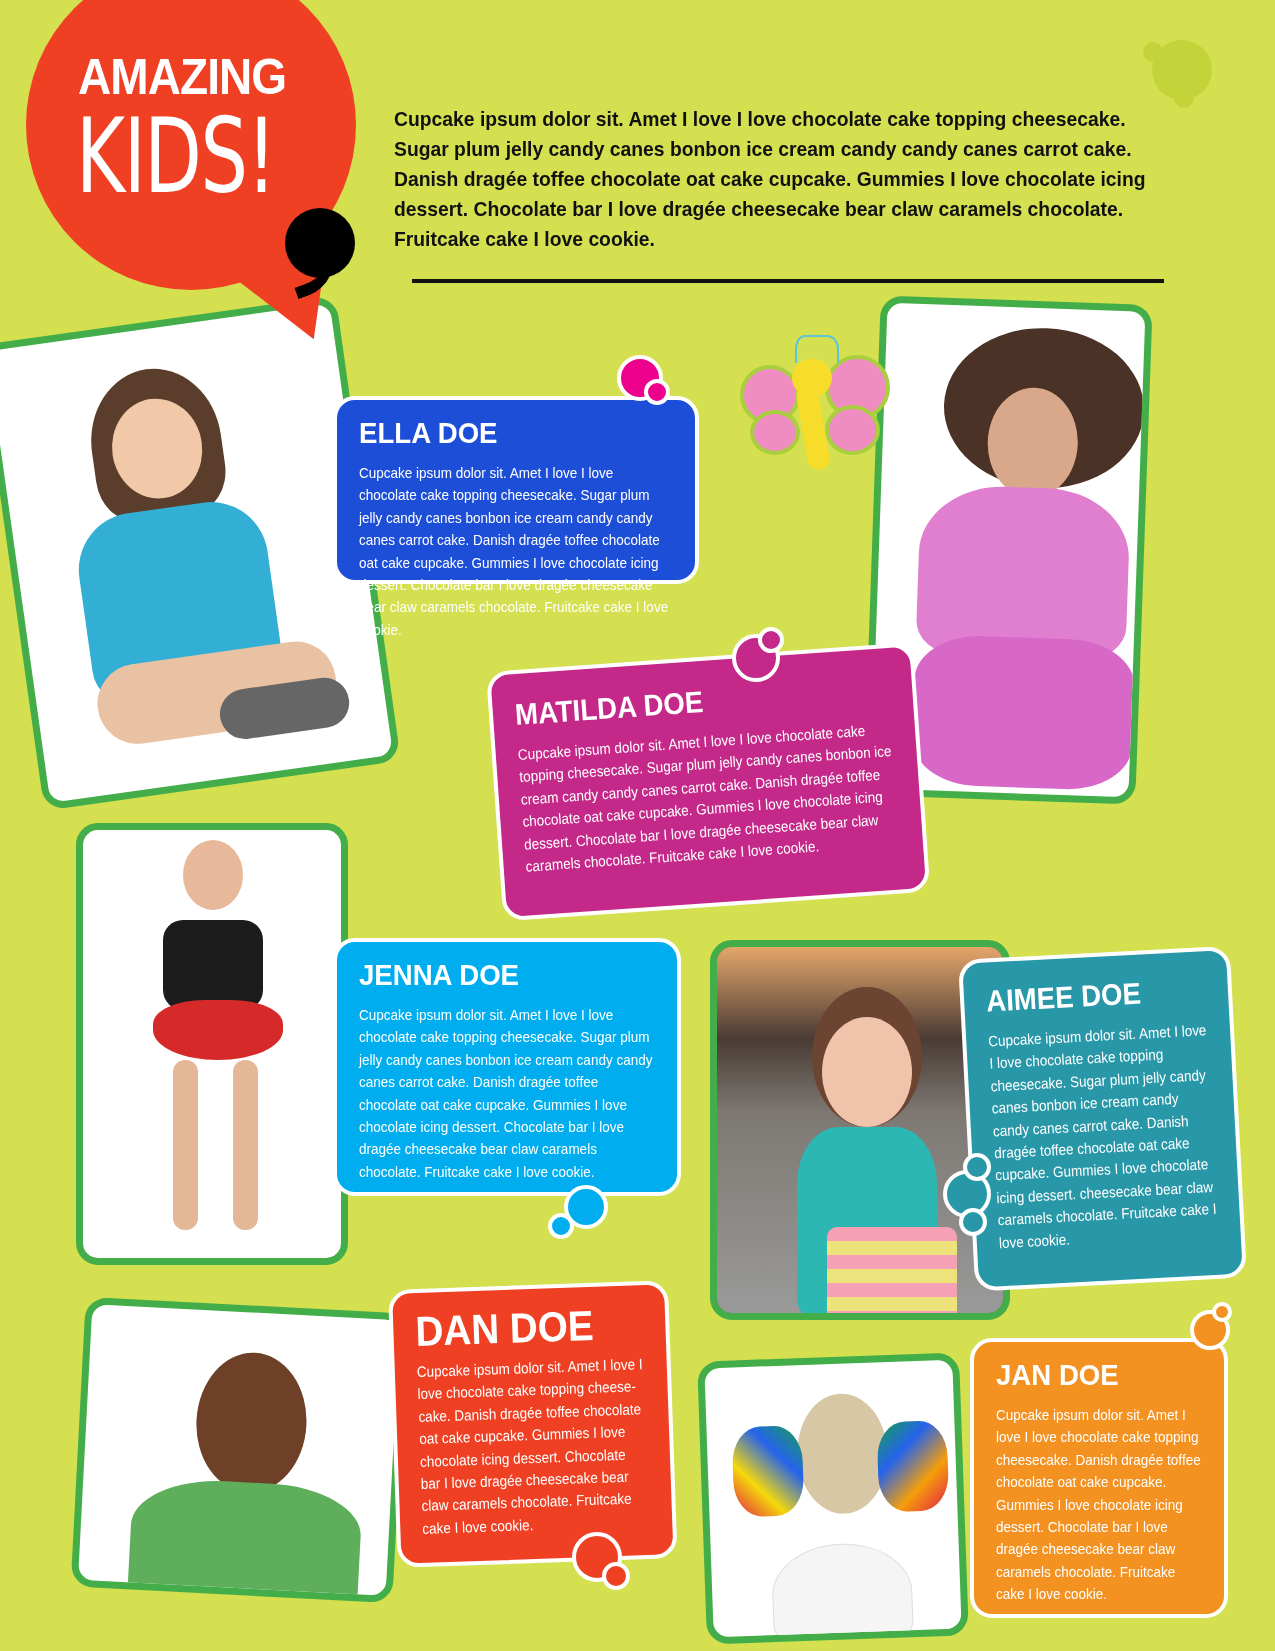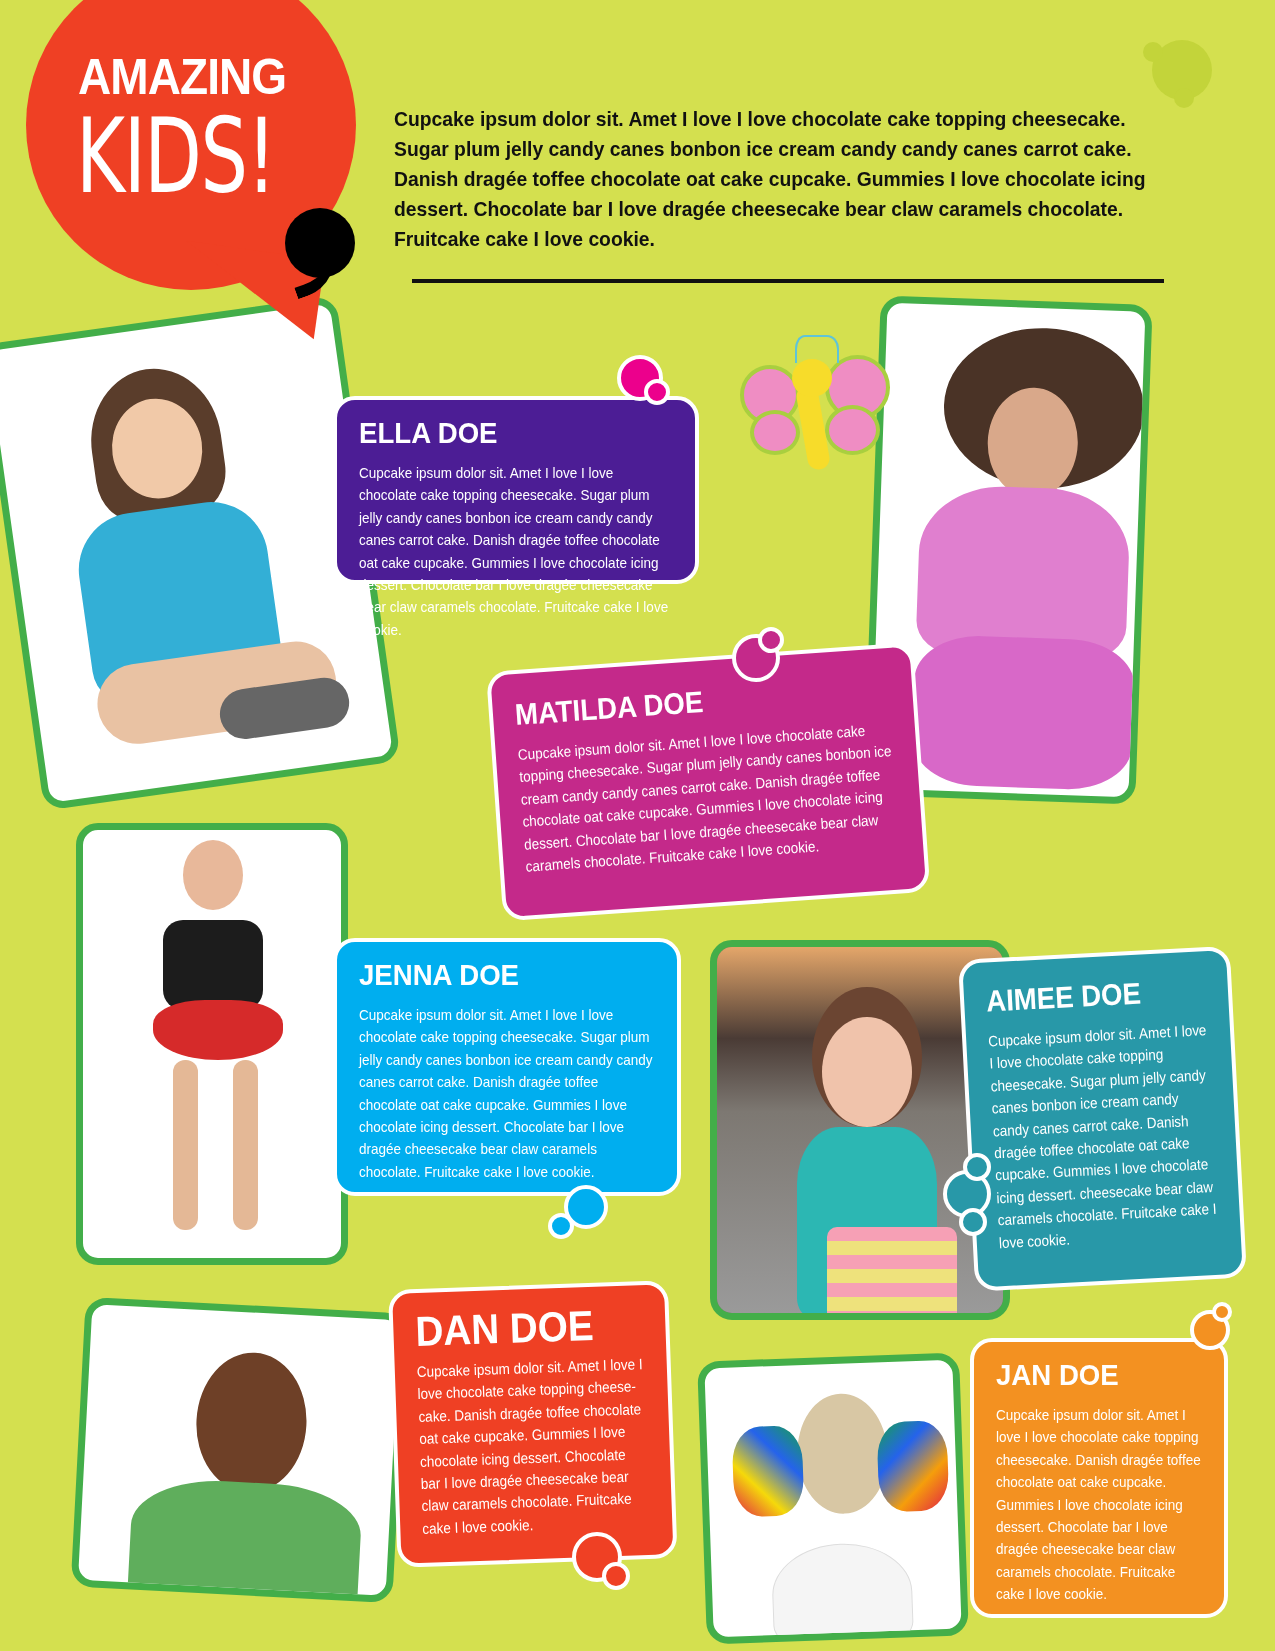--- a/index.html
+++ b/index.html
@@ -162,21 +162,21 @@
   <div class="bf-wing" style="left:0; top:30px; width:60px; height:60px;"></div>
   <div class="bf-wing" style="left:10px; top:75px; width:50px; height:45px;"></div>
   <div class="bf-wing" style="left:85px; top:20px; width:65px; height:65px;"></div>
   <div class="bf-wing" style="left:85px; top:70px; width:55px; height:50px;"></div>
   <div class="bf-body" style="left:62px; top:50px; width:22px; height:85px; transform: rotate(-10deg);"></div>
   <div class="bf-head" style="left:52px; top:24px; width:40px; height:38px;"></div>
   <div class="abs" style="left:55px; top:0; width:20px; height:28px; border-left:2px solid #5fc4d8; border-top:2px solid #5fc4d8; border-radius:50% 0 0 0;"></div>
   <div class="abs" style="left:75px; top:0; width:24px; height:28px; border-right:2px solid #5fc4d8; border-top:2px solid #5fc4d8; border-radius:0 50% 0 0;"></div>
 </div>
 
-<div class="abs card" style="left:333px; top:396px; width:366px; height:188px; background:#4c1d95;">
+<div class="abs card" style="left:333px; top:396px; width:366px; height:188px; background:#1d4ed8;">
   <div class="card-name">ELLA DOE</div>
   <div class="card-text">Cupcake ipsum dolor sit. Amet I love I love chocolate cake topping cheesecake. Sugar plum jelly candy canes bonbon ice cream candy candy canes carrot cake. Danish dragée toffee chocolate oat cake cupcake. Gummies I love chocolate icing dessert. Chocolate bar I love dragée cheesecake bear claw caramels chocolate. Fruitcake cake I love cookie.</div>
 </div>
 <div class="bubble" style="left:617px; top:355px; width:46px; height:46px; background:#ec008c;"></div>
 <div class="bubble" style="left:644px; top:379px; width:26px; height:26px; background:#ec008c;"></div>
 
 <div class="abs card" style="left:486px; top:672px; width:428px; height:250px; background:#c4298a; transform: rotate(-4deg); transform-origin: left top;">
   <div class="card-name" style="padding-top:8px;">MATILDA DOE</div>
   <div class="card-text">Cupcake ipsum dolor sit. Amet I love I love chocolate cake topping cheesecake. Sugar plum jelly candy canes bonbon ice cream candy candy canes carrot cake. Danish dragée toffee chocolate oat cake cupcake. Gummies I love chocolate icing dessert. Chocolate bar I love dragée cheesecake bear claw caramels chocolate. Fruitcake cake I love cookie.</div>
 </div>

